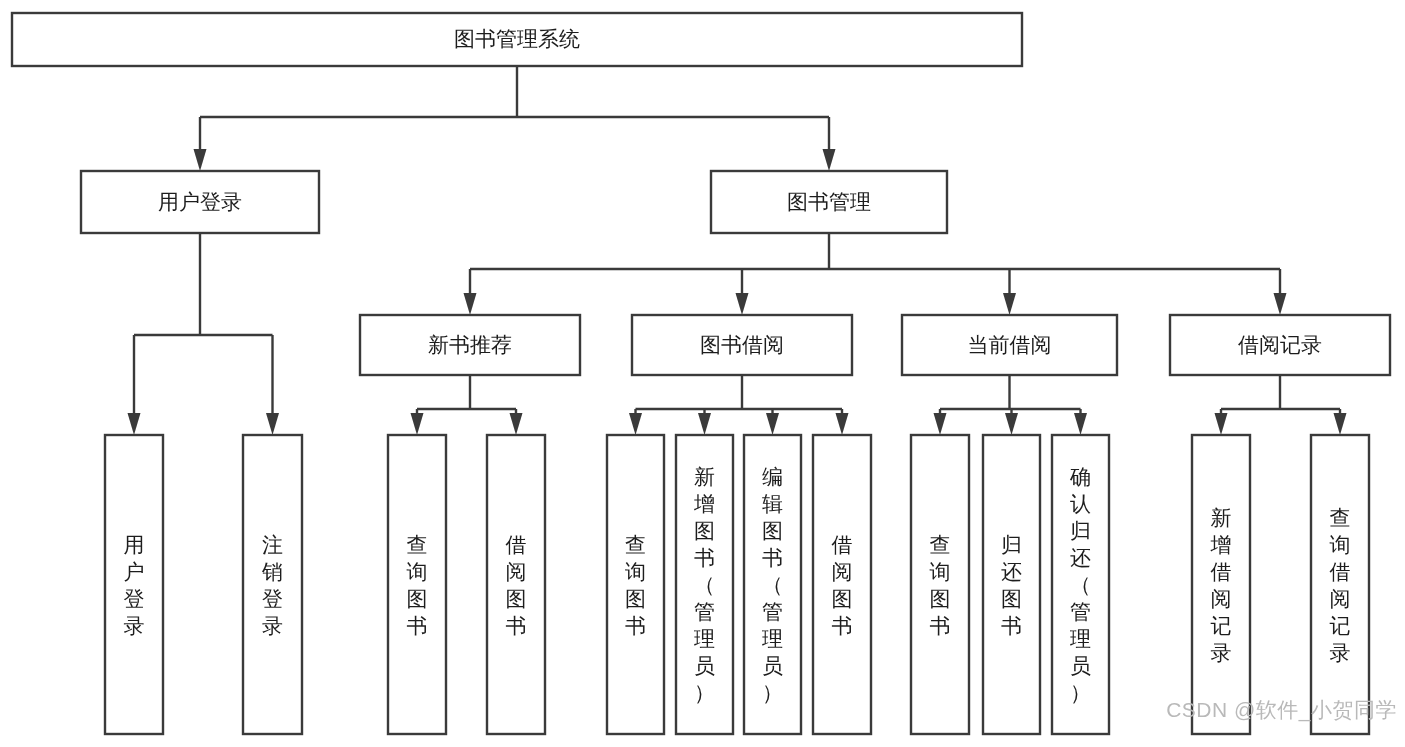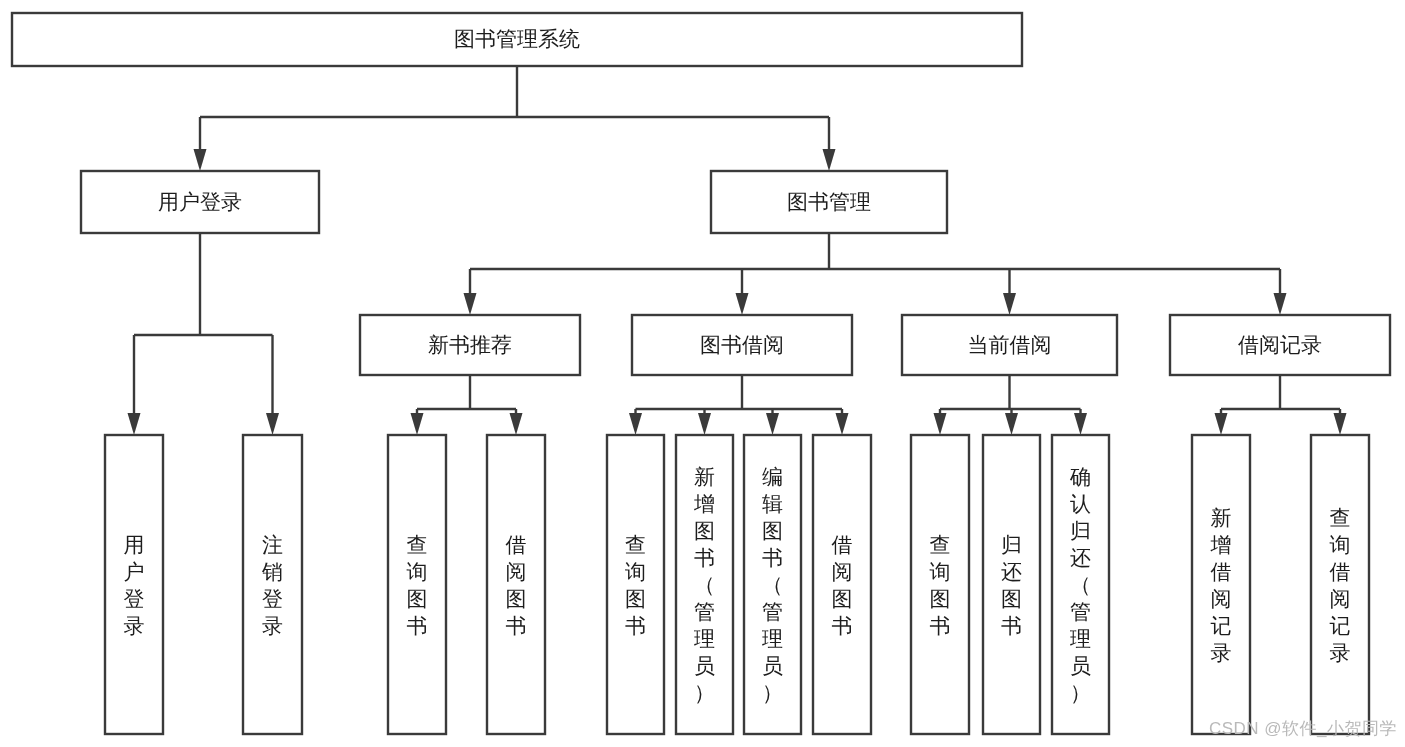--- a/index.html
+++ b/index.html
@@ -48,23 +48,23 @@
   }
   .node-label-v {
     font-family: "Liberation Sans", "DejaVu Sans", sans-serif;
     font-size: 21px;
     fill: #1d1d1d;
     text-anchor: middle;
   }
   .watermark {
     position: absolute;
     right: 8px;
-    bottom: 6px;
-    font-family: "Liberation Sans", "DejaVu Sans", sans-serif;
-    font-size: 17px;
+    bottom: 22px;
+    font-family: "Liberation Sans", "DejaVu Sans", sans-serif;
+    font-size: 21px;
     color: #b9b9b9;
     white-space: nowrap;
     letter-spacing: 0.5px;
   }
 </style>
 </head>
 <body>
 
 <div id="canvas">
   <svg class="diagram" viewBox="0 0 1405 747">

